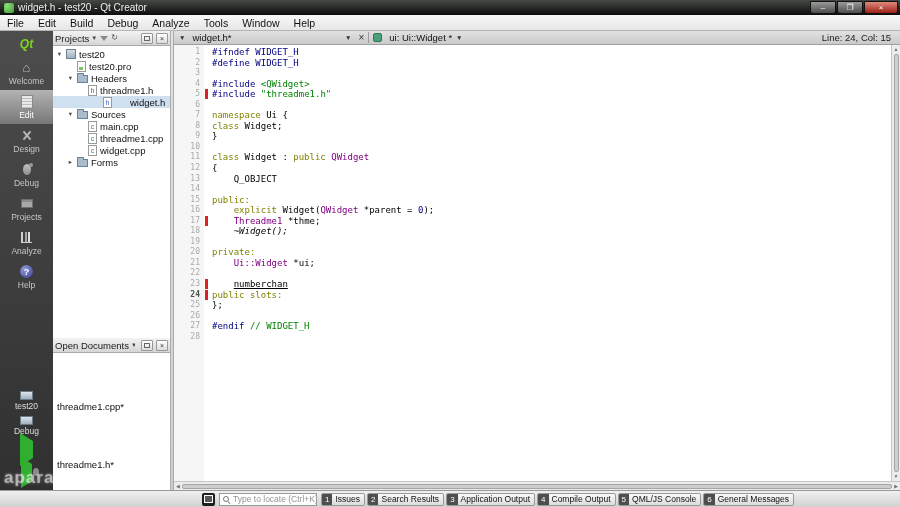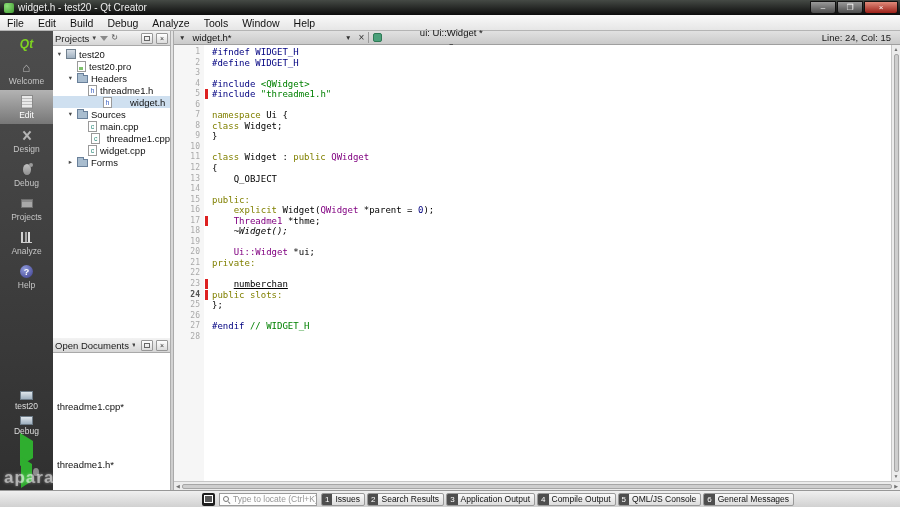--- a/index.html
+++ b/index.html
@@ -80,21 +80,21 @@
 
 
 .editor{flex:1;min-width:0;display:flex;flex-direction:column;background:#fff;}
 .tabbar{height:14px;flex:none;background:linear-gradient(#e1e1e1,#cacaca);border-bottom:1px solid #9f9f9f;display:flex;align-items:center;font-size:9.5px;color:#111;gap:4px;padding:0 5px;}
 .chev{font-size:6.5px;color:#333;}
 .doc-combo{display:flex;align-items:center;gap:4px;min-width:165px;padding:0 3px;}
 .doc-combo .arr{margin-left:auto;}
 .tab-close{font-size:10px;color:#333;line-height:1;}
 .tab-sep{width:1px;height:11px;background:#9a9a9a;}
 .sym-icon{width:9px;height:9px;border-radius:2px;background:#4aa07a;border:1px solid #2f7a55;flex:none;}
-.sym-combo{display:flex;align-items:center;gap:4px;min-width:130px;padding:0 3px;flex-direction:column;}
+.sym-combo{display:flex;align-items:center;gap:4px;min-width:130px;padding:0 3px;}
 .cursor-label{margin-left:auto;margin-right:4px;color:#1a1a1a;}
 .editarea{flex:1;position:relative;display:flex;overflow:hidden;background:#fff;}
 .gutter{width:30px;flex:none;background:#f6f6f6;padding-top:2px;}
 .lnum{height:10.55px;line-height:10.55px;text-align:right;padding-right:4px;font-family:"DejaVu Sans Mono",monospace;font-size:8px;color:#a9a9a9;}
 .lnum.current{color:#505050;font-weight:bold;}
 .markscol{width:8px;flex:none;position:relative;background:#fff;}
 .mark{position:absolute;left:1px;width:3px;height:10px;background:#dd2020;}
 .codecol{flex:1;min-width:0;font-family:"DejaVu Sans Mono",monospace;font-size:9px;padding-top:2px;}
 .code-line{height:10.55px;line-height:10.55px;white-space:pre;}
 .c-pp{color:#000080;}
@@ -242,21 +242,21 @@
           <div class="tree-row" style="padding-left: 14px;">
             <span class="expander">▾</span>
             <span class="ticon t-folder"></span>
             <span class="tlabel">Sources</span>
           </div>
           <div class="tree-row" style="padding-left: 25px;">
             <span class="expander"></span>
             <span class="ticon t-cpp"></span>
             <span class="tlabel">main.cpp</span>
           </div>
-          <div class="tree-row" style="padding-left: 25px; justify-content: space-between;">
+          <div class="tree-row" style="padding-left: 25px;">
             <span class="expander"></span>
             <span class="ticon t-cpp"></span>
             <span class="tlabel">threadme1.cpp</span>
           </div>
           <div class="tree-row" style="padding-left: 25px;">
             <span class="expander"></span>
             <span class="ticon t-cpp"></span>
             <span class="tlabel">widget.cpp</span>
           </div>
           <div class="tree-row" style="padding-left: 14px;">
@@ -352,22 +352,22 @@
             <div class="code-line"></div>
             <div class="code-line"><span class="c-kw">class</span><span class="c-txt"> Widget : </span><span class="c-kw">public</span><span class="c-type"> QWidget</span></div>
             <div class="code-line"><span class="c-txt">{</span></div>
             <div class="code-line"><span class="c-txt">    Q_OBJECT</span></div>
             <div class="code-line"></div>
             <div class="code-line"><span class="c-kw">public:</span></div>
             <div class="code-line"><span class="c-txt">    </span><span class="c-kw">explicit</span><span class="c-txt"> Widget(</span><span class="c-type">QWidget</span><span class="c-txt"> *parent = </span><span class="c-num">0</span><span class="c-txt">);</span></div>
             <div class="code-line"><span class="c-txt">    </span><span class="c-type">Threadme1</span><span class="c-txt"> *thme;</span></div>
             <div class="code-line"><span class="c-virt">    ~Widget();</span></div>
             <div class="code-line"></div>
+            <div class="code-line"><span class="c-kw">private:</span></div>
             <div class="code-line"><span class="c-txt">    </span><span class="c-type">Ui::Widget</span><span class="c-txt"> *ui;</span></div>
-            <div class="code-line"><span class="c-kw">private:</span></div>
             <div class="code-line"></div>
             <div class="code-line"><span class="c-txt">    </span><span class="c-err">numberchan</span></div>
             <div class="code-line"><span class="c-kw">public slots:</span></div>
             <div class="code-line"><span class="c-txt">};</span></div>
             <div class="code-line"></div>
             <div class="code-line"><span class="c-pp">#endif </span><span class="c-cmt">// WIDGET_H</span></div>
             <div class="code-line"></div>
           </div>
         <div class="vscroll">
           <span class="sarrow">▲</span>

